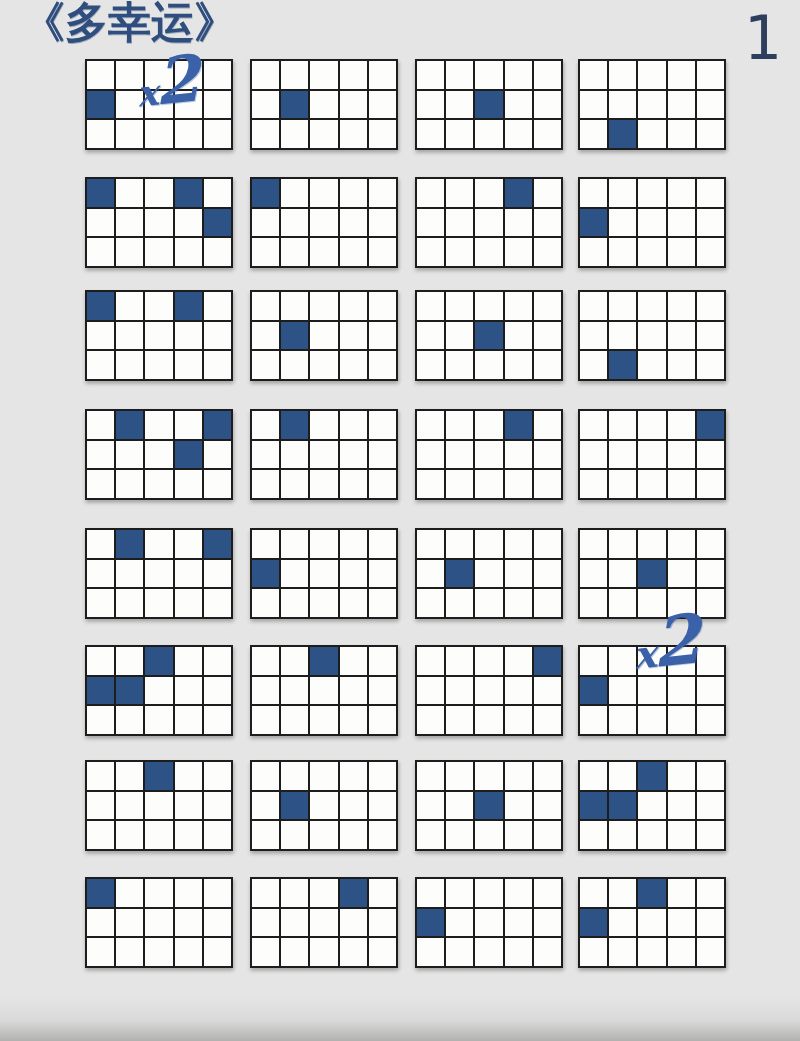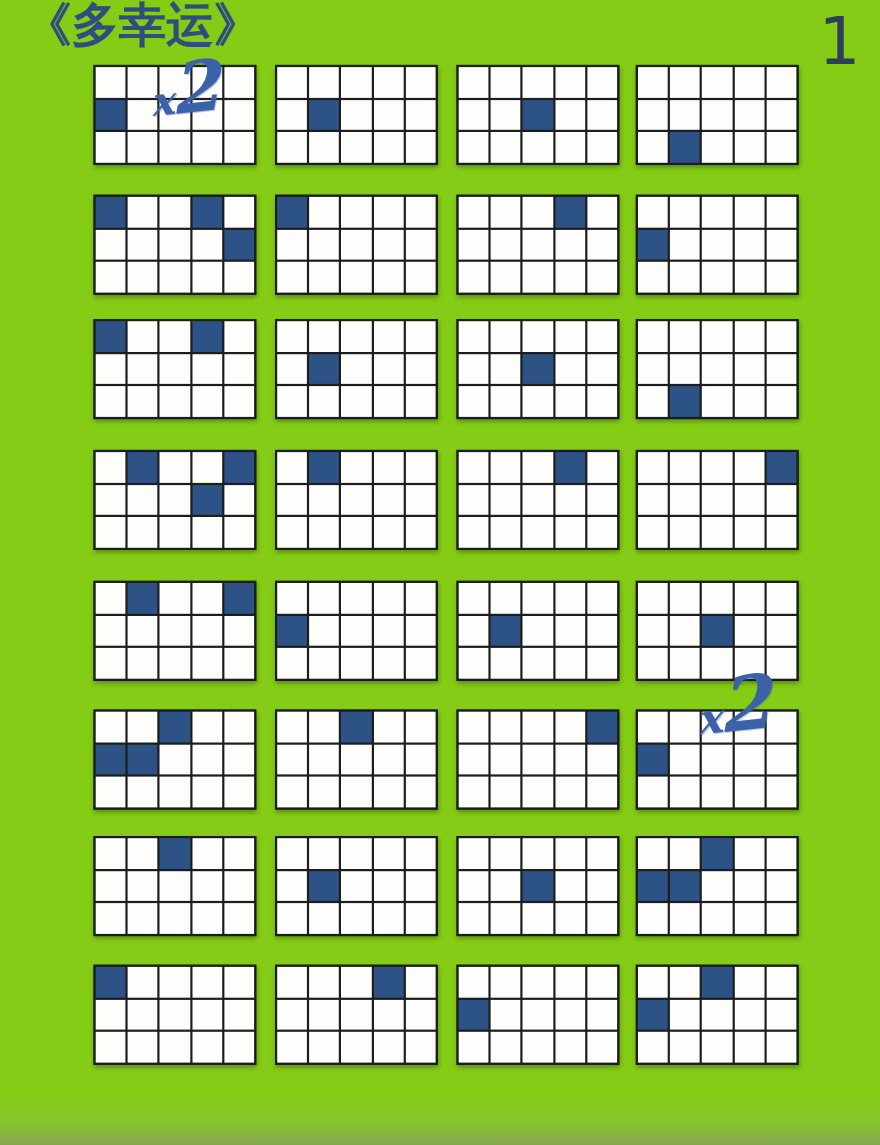--- a/index.html
+++ b/index.html
@@ -4,21 +4,21 @@
 <style>
   html, body {
     margin: 0;
     padding: 0;
     font-family: "DejaVu Sans", "Liberation Sans", sans-serif;
   }
   .page {
     position: relative;
     width: 800px;
     height: 1041px;
-    background: #84cc16;
+    background: #e5e5e5;
     overflow: hidden;
   }
   
   .title {
     position: absolute;
     left: 22px;
     top: -6px;
     font-size: 43px;
     font-weight: bold;
     letter-spacing: 0px;

